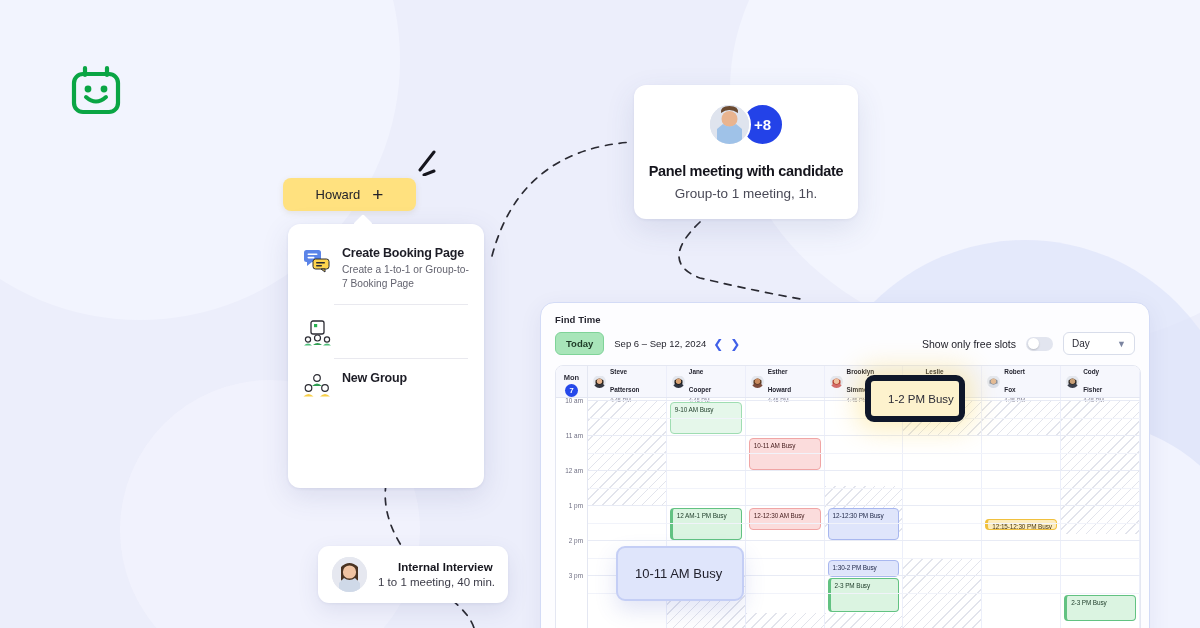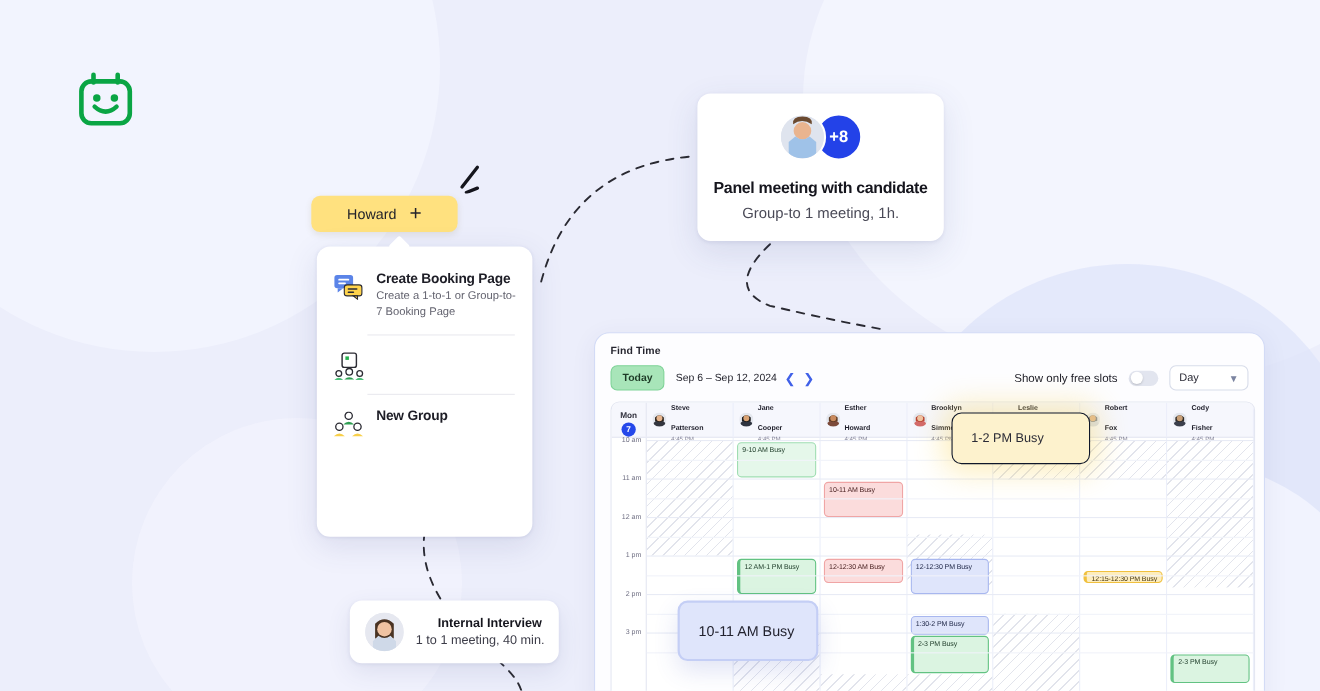--- a/index.html
+++ b/index.html
@@ -145,22 +145,22 @@
   .ev-green2 { background:#e5f7ea; border:1px solid #9fddb2; color:#1c3a27; }
   .ev-pink   { background:#fbdcdc; border:1px solid #f0a5a5; color:#4a2222; }
   .ev-blue   { background:#dfe5fb; border:1px solid #a8b7ef; color:#222a4a; }
   .ev-yellow { background:#fdedbe; border:1px solid #f0c03e; border-left-width:3px; color:#463613; }
 
   .float-ev {
     position:absolute; border-radius:9px; font-weight:500;
     display:flex; align-items:center; padding-left:17px;
   }
   .fe-yellow {
-    left:865px; top:375px; width:126px; height:47px;
-    background:#fdf2cd; border:1px solid #0f172a; color:#2b2b36; font-size:11.5px;
+    left:865px; top:375px; width:100px; height:47px;
+    background:#fdf2cd; border:6px solid #0f172a; color:#2b2b36; font-size:11.5px;
     box-shadow:0 0 26px 8px rgba(250,206,60,.33);
   }
   .fe-blue {
     left:616px; top:546px; width:128px; height:55px;
     background:#dfe5fb; border:2px solid #c4cef5; color:#22222e; font-size:13px;
     box-shadow:0 9px 22px rgba(70,90,190,.16);
   }
 
   .sketch { position:absolute; left:418px; top:148px; }
 </style>

